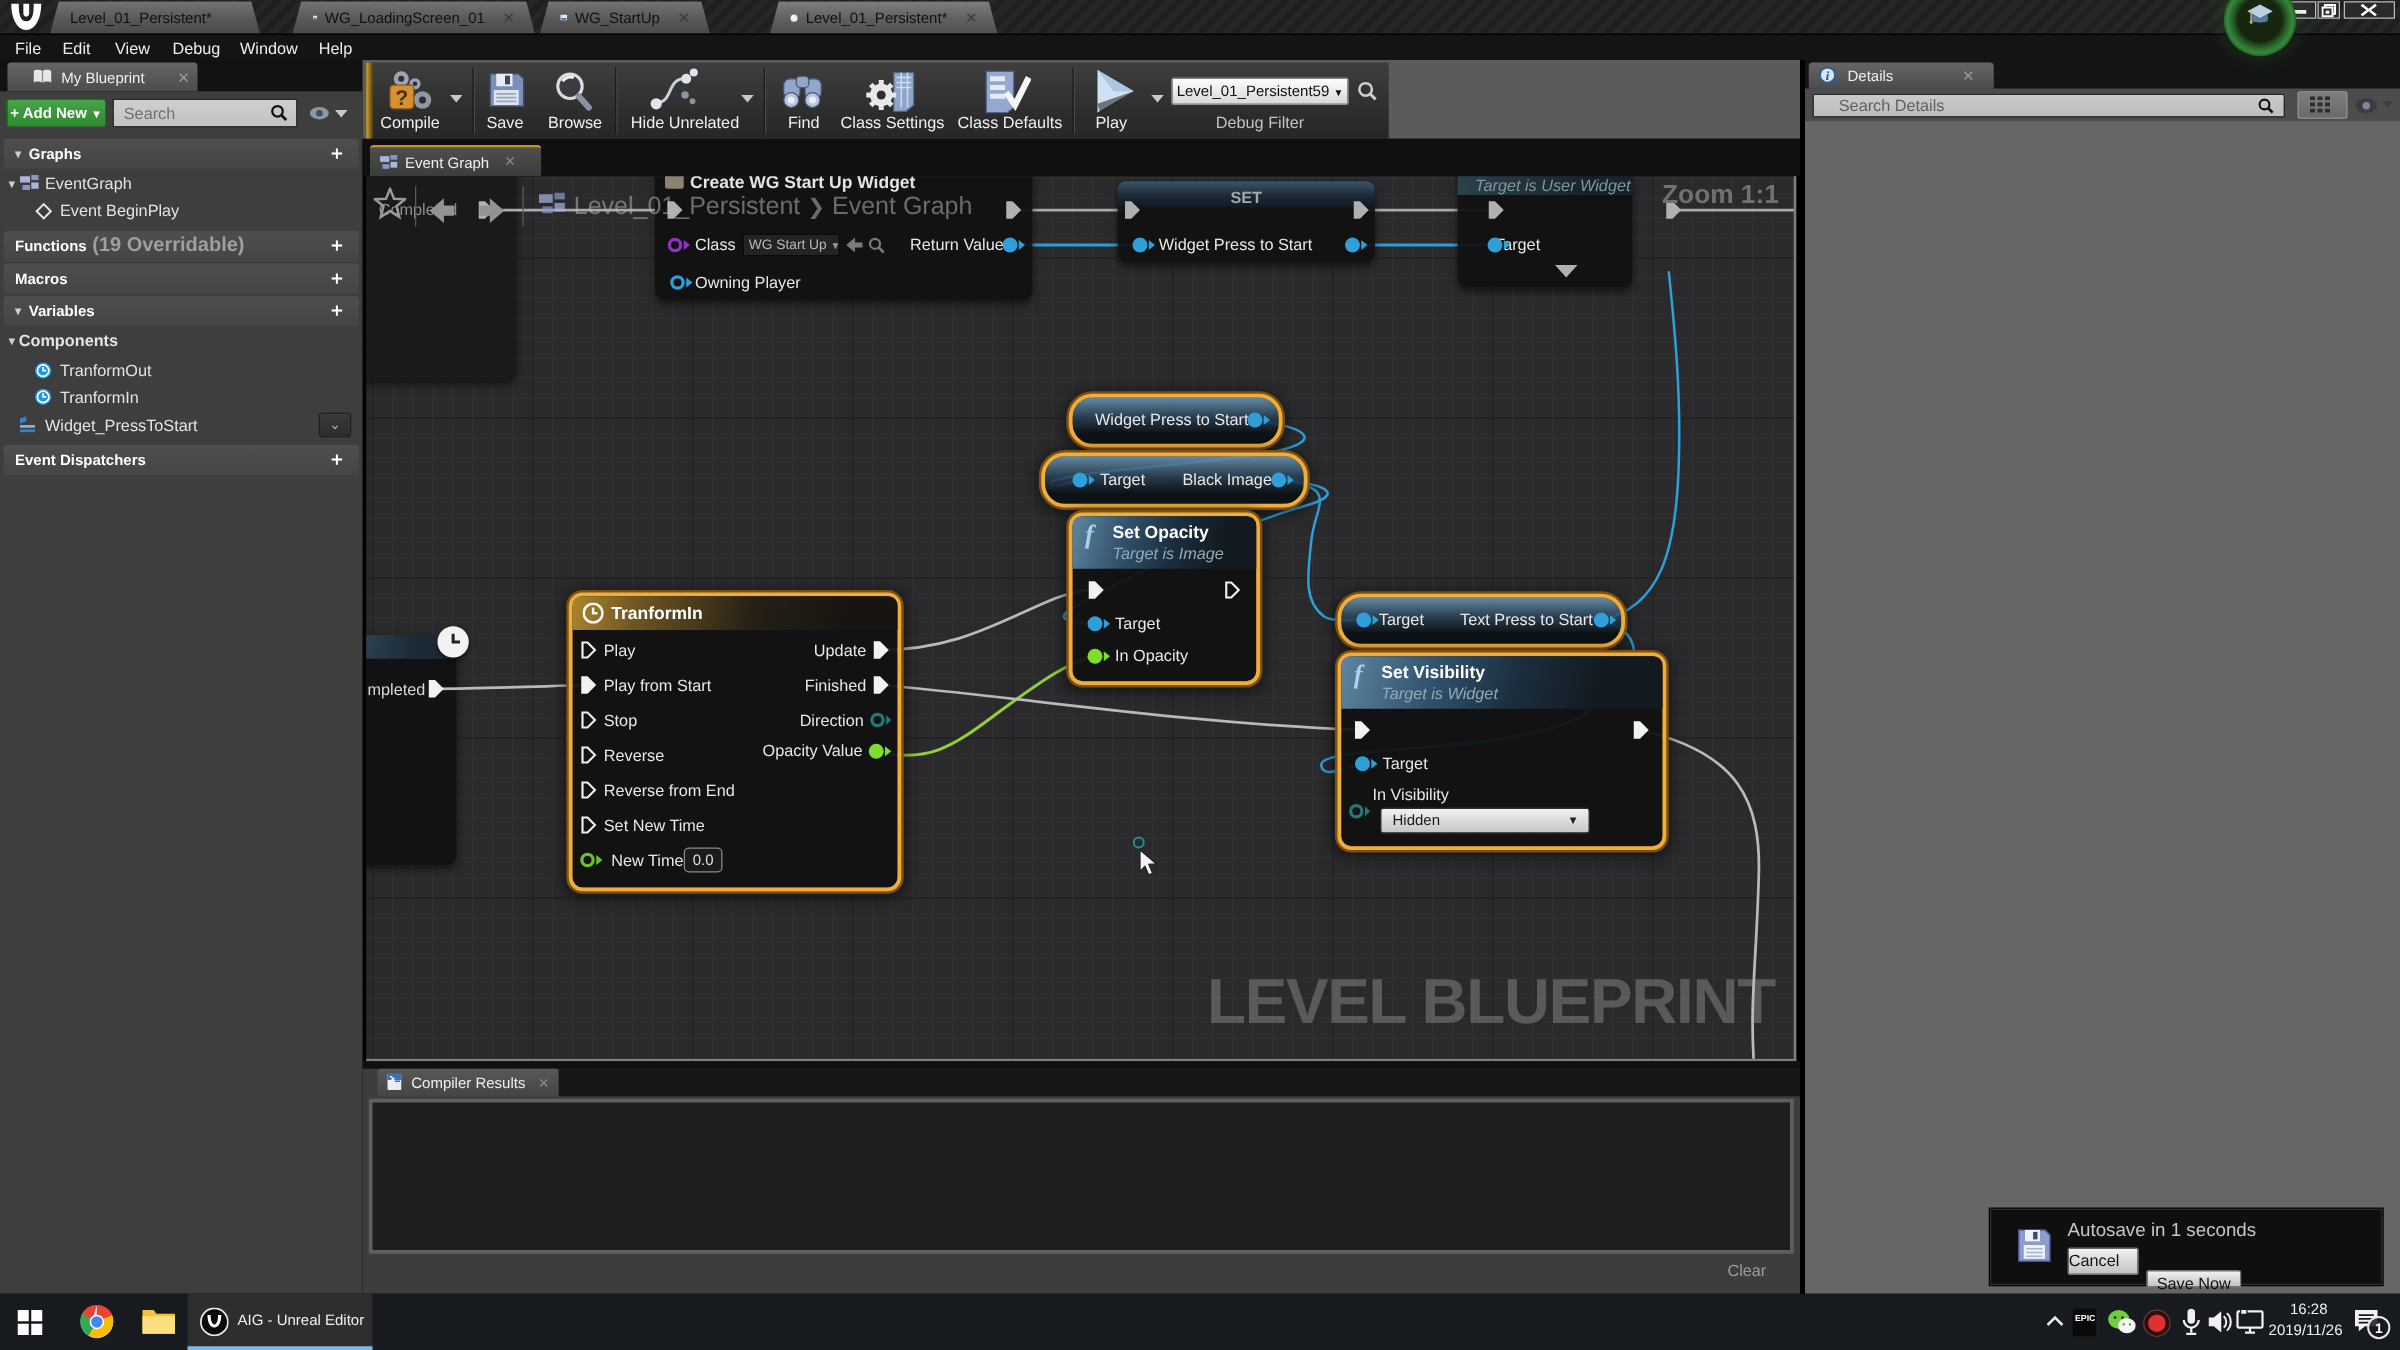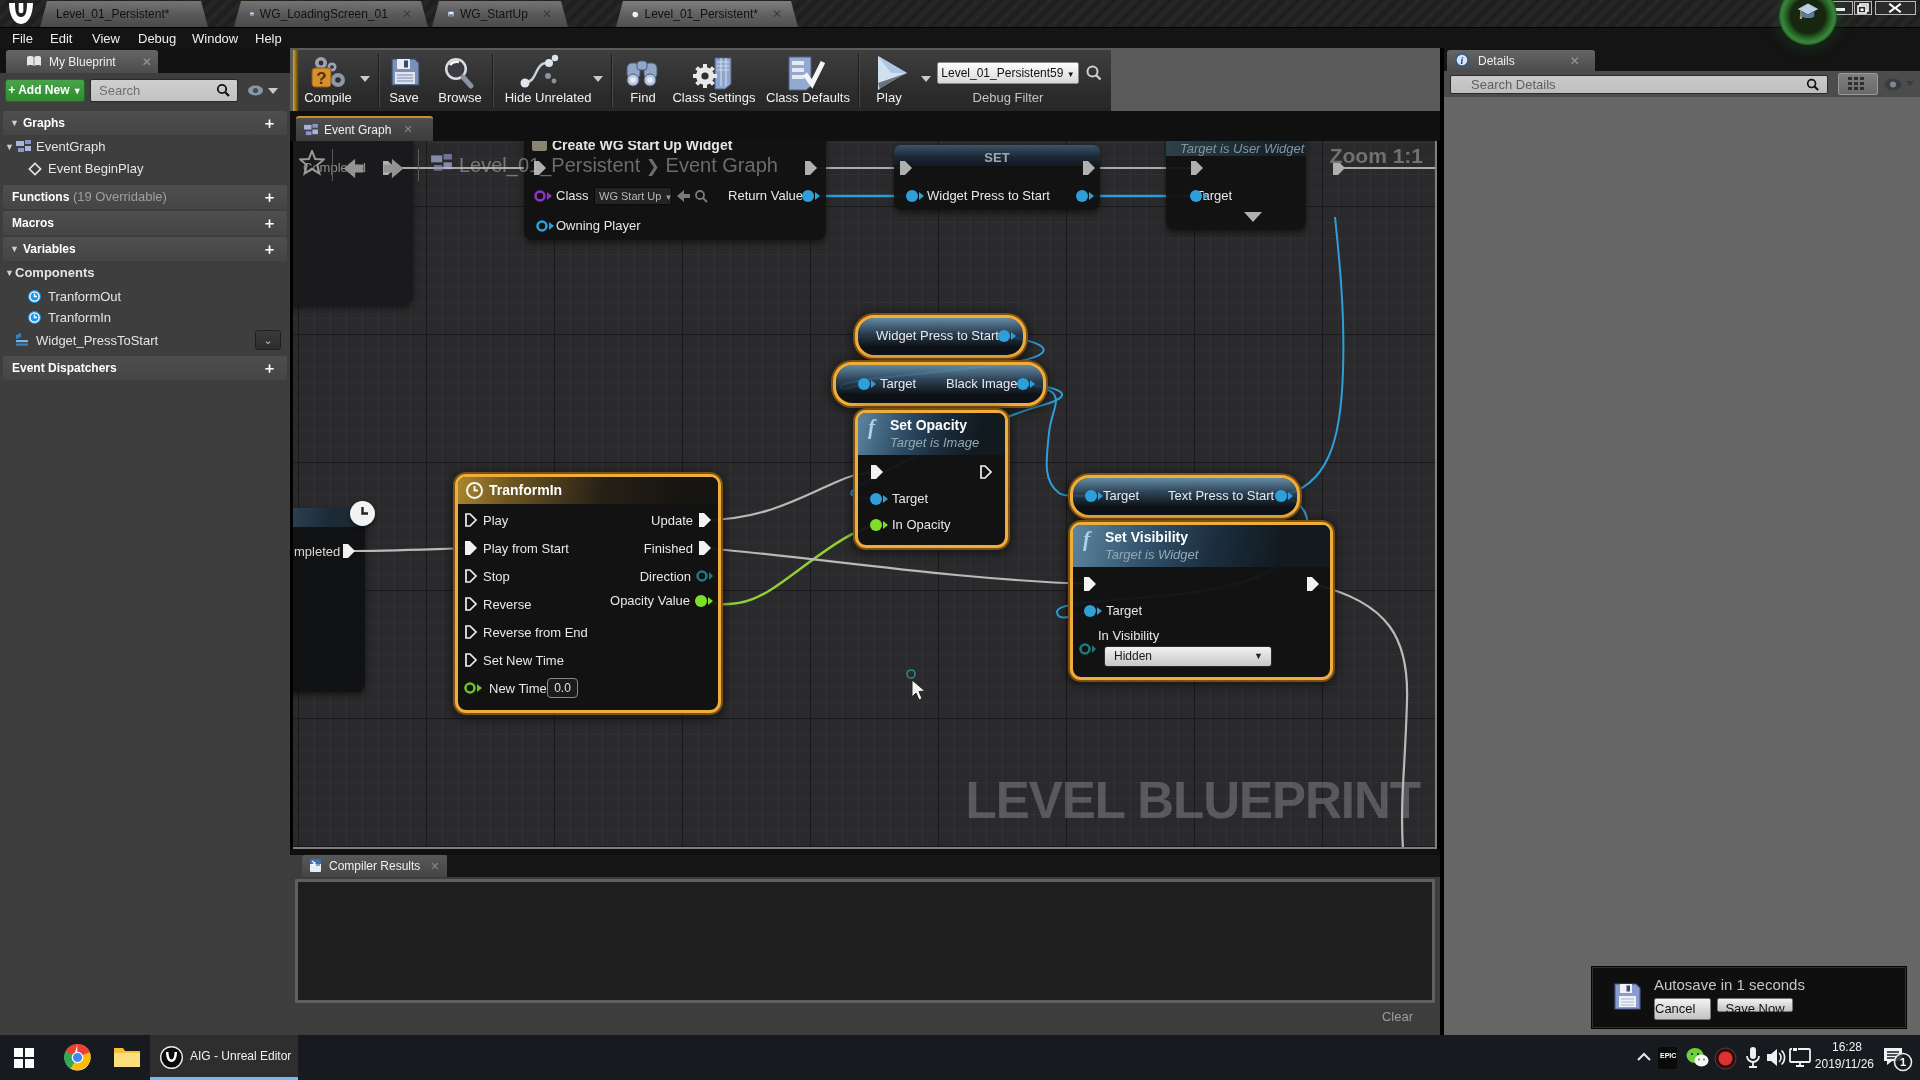--- a/index.html
+++ b/index.html
@@ -173,21 +173,21 @@
     <span style="margin-left:33px">EventGraph</span>
     <span style="position:absolute;left:2px;top:0;color:#cfcfcf;font-size:9px">▼</span>
   </div>
   <div class="row" style="top:85px">
     <svg width="14" height="14" viewBox="0 0 14 14" style="position:absolute;left:25px;top:4px">
         <rect x="3" y="3" width="8" height="8" transform="rotate(45 7 7)" fill="none" stroke="#e8e8e8" stroke-width="1.6"></rect>
       </svg>
     <span style="margin-left:45px">Event BeginPlay</span>
   </div>
 
-  <div class="sech" style="top:112px"><span style="margin-left:9px">Functions</span><span style="font-weight:normal;color:#9f9f9f;font-size:13px"> (19 Overridable)</span><span class="plus">＋</span></div>
+  <div class="sech" style="top:112px"><span style="margin-left:9px">Functions</span><span style="font-weight:bold;color:#9f9f9f;font-size:16px"> (19 Overridable)</span><span class="plus">＋</span></div>
 
   <div class="sech" style="top:138px"><span style="margin-left:9px">Macros</span><span class="plus">＋</span></div>
 
   <div class="sech" style="top:164px"><span style="margin-left:20px">Variables</span><span class="plus">＋</span><span style="position:absolute;left:7px;top:0;color:#cfcfcf;font-size:9px">▼</span></div>
   <div class="row" style="top:189px;font-weight:bold"><span style="margin-left:12px">Components</span><span style="position:absolute;left:2px;top:0;color:#cfcfcf;font-size:9px">▼</span></div>
   <div class="row" style="top:213px">
     <svg width="15" height="15" viewBox="0 0 15 15" style="position:absolute;left:24px;top:3px">
         <circle cx="7.5" cy="7.5" r="6.5" fill="#1b96e8"></circle>
         <circle cx="7.5" cy="7.5" r="4.6" fill="none" stroke="#fff" stroke-width="1.4"></circle>
         <path d="M7.5,4.5 V7.5 H10" stroke="#fff" stroke-width="1.4" fill="none"></path>
@@ -624,21 +624,21 @@
 <div class="abs" style="left:1592px;top:967px;width:314px;height:61px;background:#0f0f0f;border:1px solid #2e2e2e;box-shadow:0 0 0 1px #050505;z-index:60">
   <svg style="position:absolute;left:18px;top:12px" width="32" height="32" viewBox="0 0 32 32">
     <path d="M4,4 h21 l4,4 v21 h-25 z" fill="#8a9cd0" stroke="#4a5a88" stroke-width="1.2"></path>
     <rect x="9" y="4" width="12" height="9" fill="#f0f2f6"></rect>
       <rect x="15.5" y="5.5" width="3.5" height="6" fill="#3a4a78"></rect>
     <rect x="8" y="16" width="17" height="11" fill="#eef1f6"></rect>
       <path d="M10,19 h13 M10,22 h13 M10,25 h13" stroke="#aab4cc" stroke-width="1.2"></path>
   </svg>
   <div style="position:absolute;left:61px;top:8px;color:#c6c6c6;font-size:15px">Autosave in 1 seconds</div>
   <div style="position:absolute;left:61px;top:30px;width:57px;height:22px;background:linear-gradient(#f2f2f2,#c2c2c2);border:1px solid #777;border-radius:2px;color:#111;font-size:13px;text-align:left;line-height:20px">Cancel</div>
-  <div style="position:absolute;left:124px;top:30px;width:76px;height:14px;background:linear-gradient(#f2f2f2,#c2c2c2);border:1px solid #777;border-radius:2px;color:#111;font-size:13px;text-align:center;line-height:20px">Save Now</div>
+  <div style="position:absolute;left:124px;top:48px;width:76px;height:14px;background:linear-gradient(#f2f2f2,#c2c2c2);border:1px solid #777;border-radius:2px;color:#111;font-size:13px;text-align:center;line-height:20px">Save Now</div>
 </div>
 
 <div class="abs" id="taskbar">
   <svg style="position:absolute;left:14px;top:13px" width="20" height="20" viewBox="0 0 20 20">
       <g fill="#fdfdfd">
         <rect x="0" y="0" width="9" height="9"></rect>
         <rect x="11" y="0" width="9" height="9"></rect>
         <rect x="0" y="11" width="9" height="9"></rect>
         <rect x="11" y="11" width="9" height="9"></rect>
       </g>

